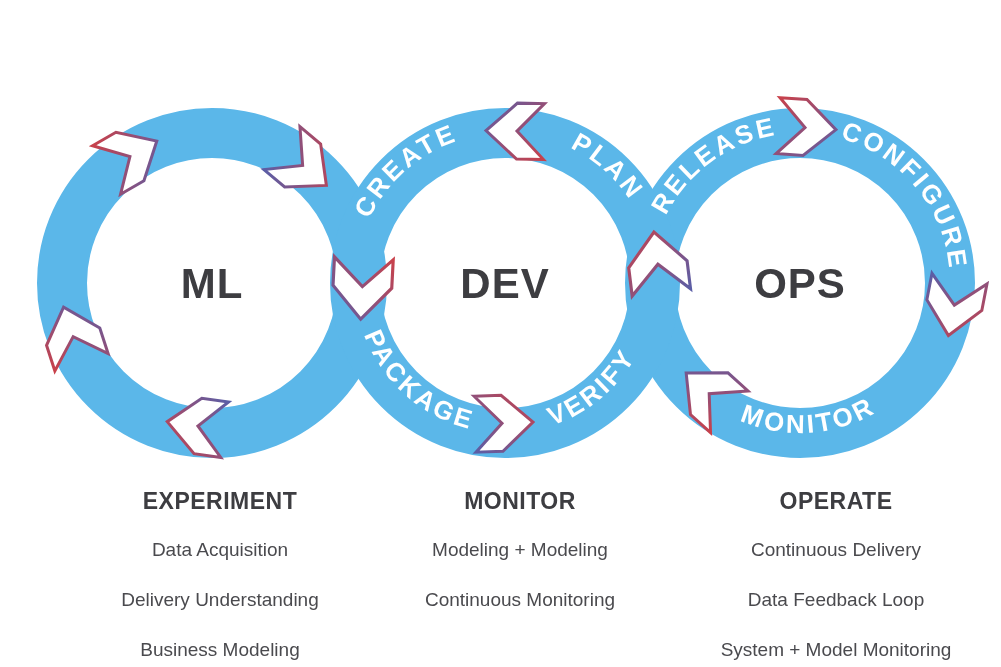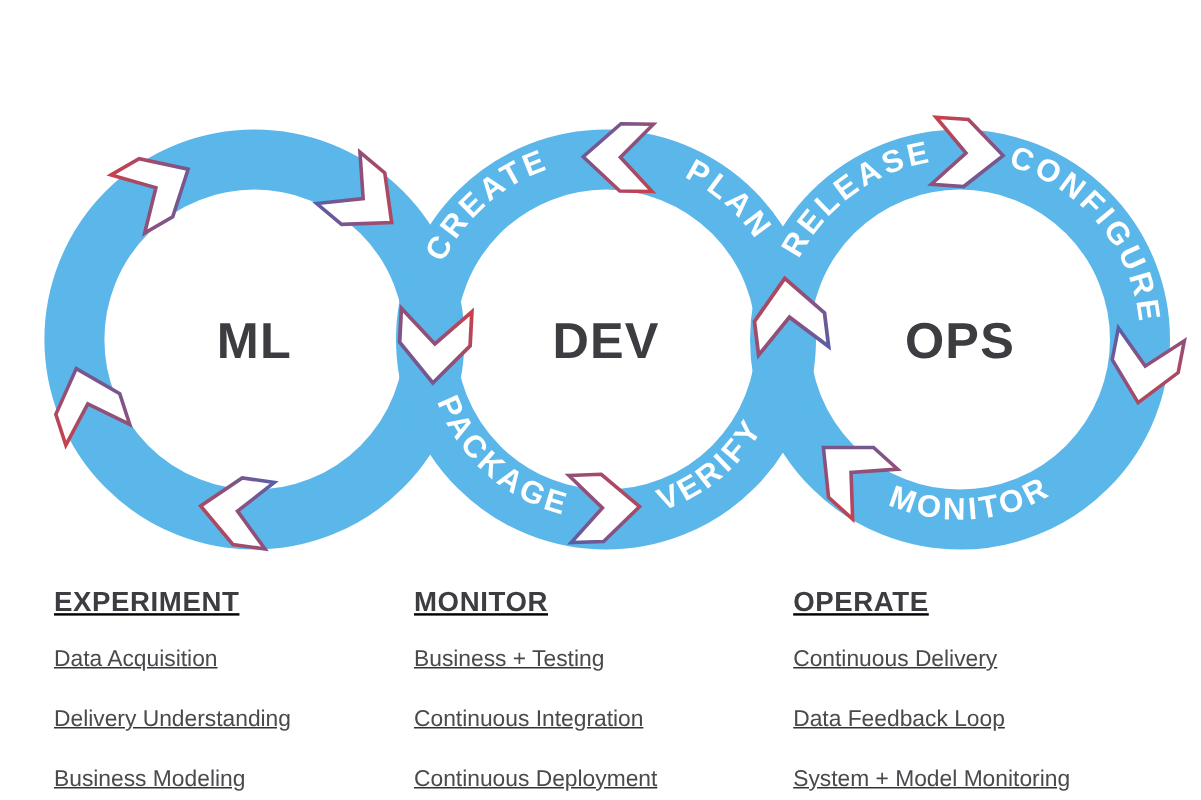--- a/index.html
+++ b/index.html
@@ -31,22 +31,21 @@
   .columns {
     position: absolute;
     top: 488px;
     left: 0;
     width: 1001px;
     height: 140px;
   }
   .column {
     position: absolute;
     width: 350px;
-    text-align: left;
-    text-decoration: underline;
+    text-align: center;
   }
   .column-heading {
     font-size: 23px;
     font-weight: bold;
     color: #3d3d41;
     letter-spacing: 0.5px;
     margin-bottom: 7px;
   }
   .column-item {
     font-size: 19px;
@@ -130,23 +129,22 @@
 
     <div class="column" style="left:45px;">
       <div class="column-heading">EXPERIMENT</div>
       <div class="column-item">Data Acquisition</div>
       <div class="column-item">Delivery Understanding</div>
       <div class="column-item">Business Modeling</div>
     </div>
 
     <div class="column" style="left:345px;">
       <div class="column-heading">MONITOR</div>
-      <div class="column-item">Business + Testing</div>
-      <div class="column-item">Continuous Integration</div>
-      <div class="column-item">Continuous Deployment</div>
+      <div class="column-item">Modeling + Modeling</div>
+      <div class="column-item">Continuous Monitoring</div>
     </div>
 
     <div class="column" style="left:661px;">
       <div class="column-heading">OPERATE</div>
       <div class="column-item">Continuous Delivery</div>
       <div class="column-item">Data Feedback Loop</div>
       <div class="column-item">System + Model Monitoring</div>
     </div>
 
   </div>

